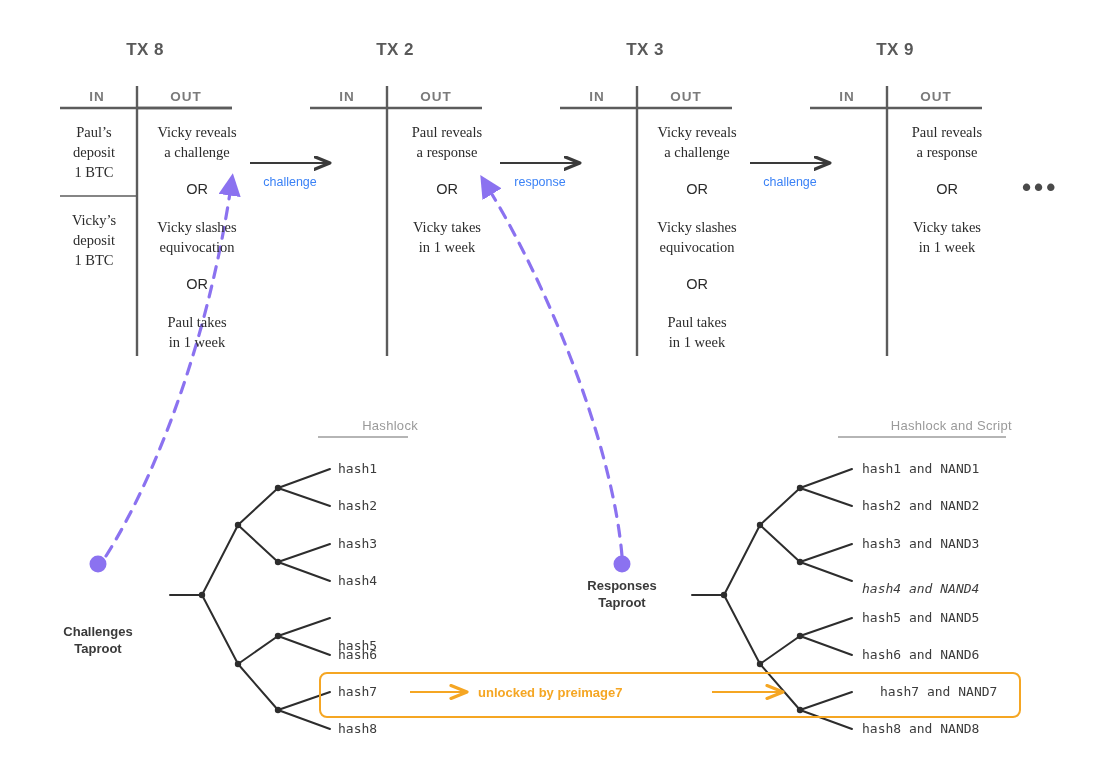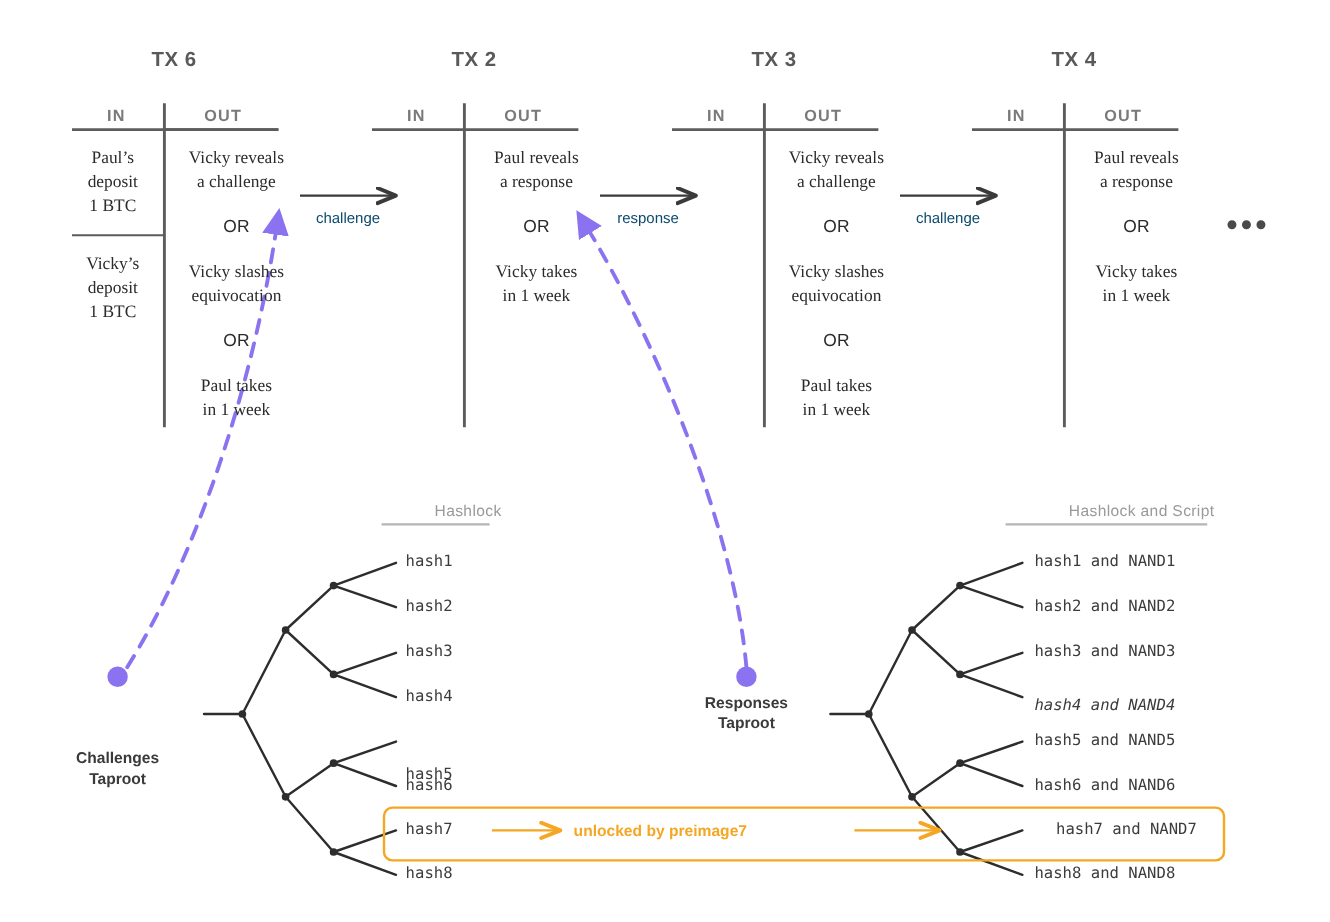--- a/index.html
+++ b/index.html
@@ -4,21 +4,21 @@
 <style>
   html,body{margin:0;padding:0;background:#ffffff;}
   body{width:1108px;height:768px;font-family:"Liberation Sans",sans-serif;}
   #stage{position:relative;width:1108px;height:768px;overflow:hidden;background:#fff;}
   svg.layer{position:absolute;left:0;top:0;width:1108px;height:768px;overflow:visible;}
   .txt{position:absolute;white-space:pre;}
   .tx-title{font-size:17px;font-weight:bold;color:#595959;letter-spacing:.4px;text-align:center;}
   .col-head{font-size:13.5px;font-weight:bold;color:#7a7a7a;letter-spacing:1px;text-align:center;}
   .cell{font-size:14.5px;color:#2b2b2b;text-align:center;line-height:20px;font-family:Liberation Serif, serif;}
   .or{font-size:14.5px;color:#2b2b2b;text-align:center;}
-  .edge-label{font-size:12.5px;color:#0c4a6e;text-align:center;}
+  .edge-label{font-size:12.5px;color:#3b82f6;text-align:center;}
   .ellipsis{font-size:26px;font-weight:bold;color:#4a4a4a;letter-spacing:3px;}
   .tree-head{font-size:13px;color:#9a9a9a;text-align:right;letter-spacing:.3px;}
   .leaf{font-family:"DejaVu Sans Mono",monospace;font-size:13px;color:#3c3c3c;white-space:pre;}
   .taproot{font-size:13px;font-weight:bold;color:#3a3a3a;text-align:center;line-height:17px;}
   .unlock{font-size:13px;font-weight:bold;color:#F5A623;white-space:pre;}
 </style>
 </head>
 <body>
 
 <div id="stage">
@@ -134,24 +134,24 @@
       </g>
     </g>
 
     <g>
       <rect x="320" y="673" width="700" height="44" rx="7" ry="7" fill="none" stroke="#F5A623" stroke-width="2"></rect>
       <line x1="410" y1="692" x2="466" y2="692" stroke="#F5A623" stroke-width="2" marker-end="url(#arrowOrange)"></line>
       <line x1="712" y1="692" x2="782" y2="692" stroke="#F5A623" stroke-width="2" marker-end="url(#arrowOrange)"></line>
     </g>
   </svg>
 
-  <div class="txt tx-title" style="left:85px;top:40px;width:120px;">TX 6</div>
+  <div class="txt tx-title" style="left:85px;top:40px;width:120px;">TX 8</div>
   <div class="txt tx-title" style="left:335px;top:40px;width:120px;">TX 2</div>
   <div class="txt tx-title" style="left:585px;top:40px;width:120px;">TX 3</div>
-  <div class="txt tx-title" style="left:835px;top:40px;width:120px;">TX 4</div>
+  <div class="txt tx-title" style="left:835px;top:40px;width:120px;">TX 9</div>
 
   <div class="txt col-head" style="left:58px;top:89px;width:78px;">IN</div>
   <div class="txt col-head" style="left:140px;top:89px;width:92px;">OUT</div>
   <div class="txt col-head" style="left:308px;top:89px;width:78px;">IN</div>
   <div class="txt col-head" style="left:390px;top:89px;width:92px;">OUT</div>
   <div class="txt col-head" style="left:558px;top:89px;width:78px;">IN</div>
   <div class="txt col-head" style="left:640px;top:89px;width:92px;">OUT</div>
   <div class="txt col-head" style="left:808px;top:89px;width:78px;">IN</div>
   <div class="txt col-head" style="left:890px;top:89px;width:92px;">OUT</div>
 

